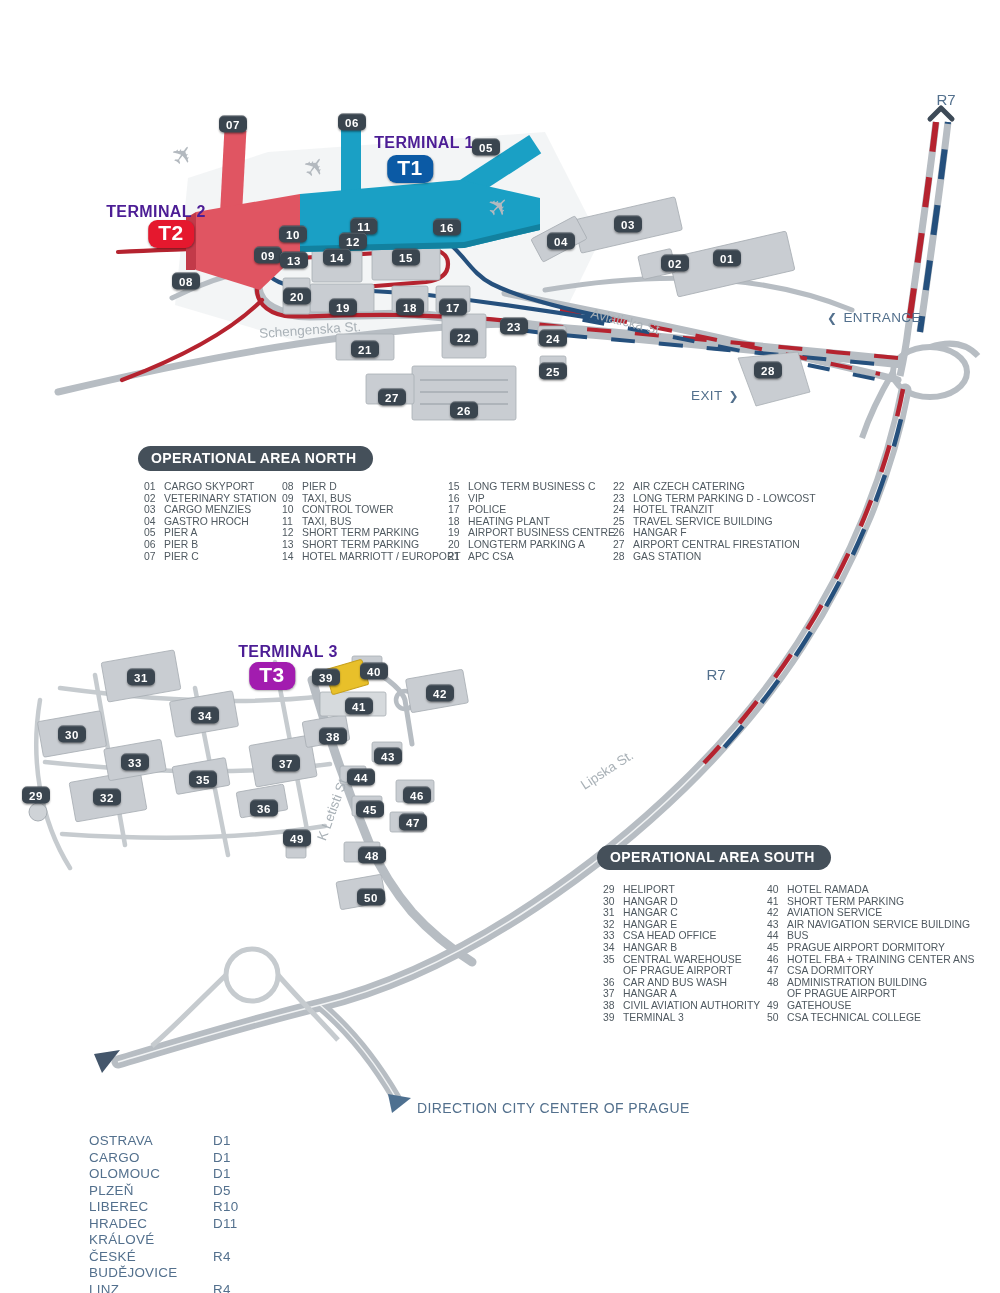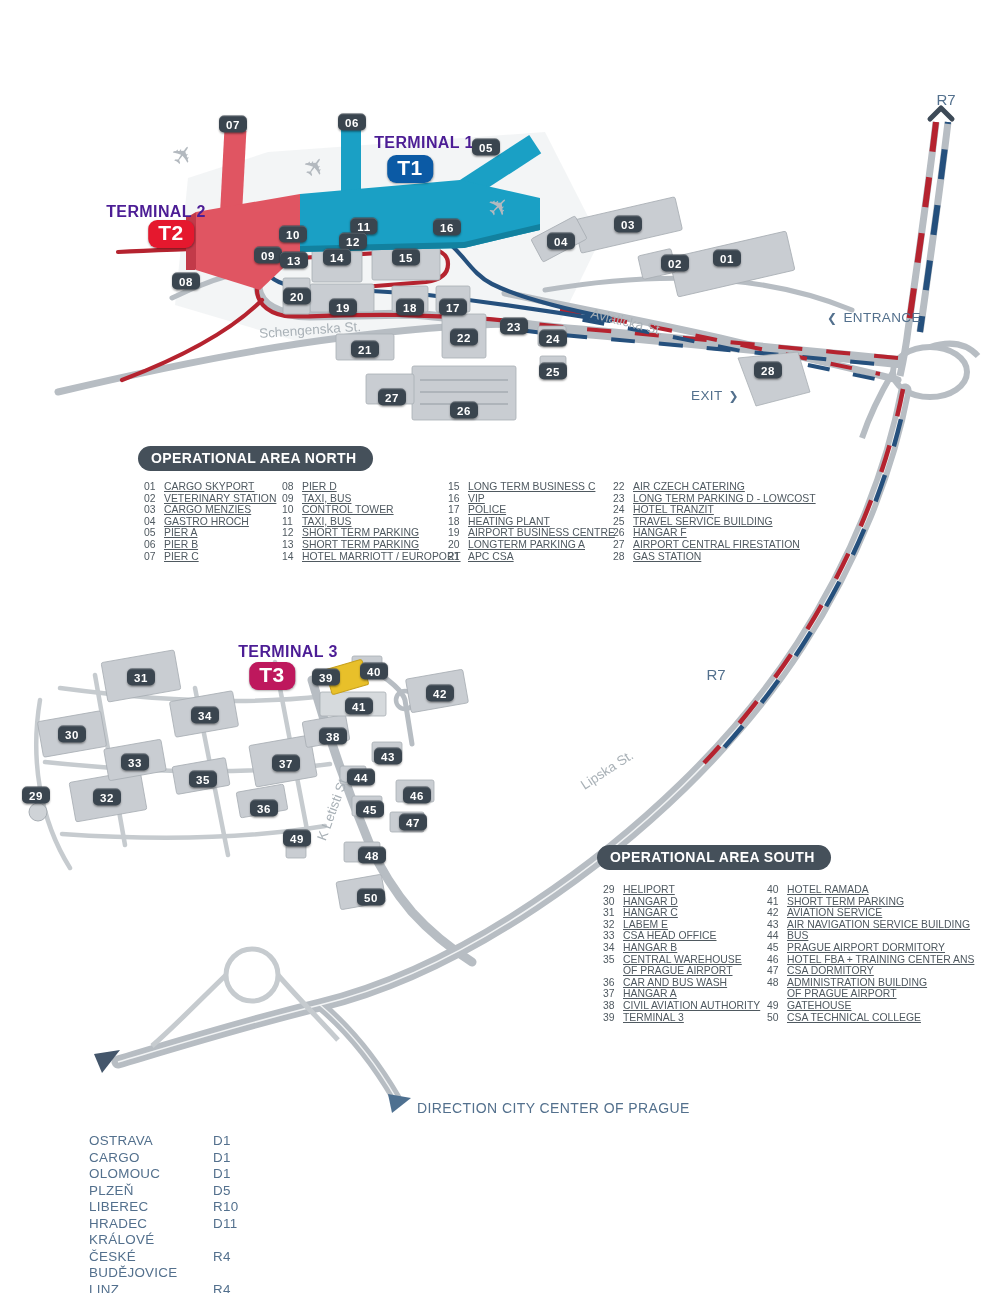--- a/index.html
+++ b/index.html
@@ -36,21 +36,21 @@
     color:var(--txtblue);font-size:15px;}
   #r7-mid{position:absolute;left:716px;top:666px;transform:translateX(-50%);
     color:var(--txtblue);font-size:15px;}
 
   .legend-hdr{position:absolute;background:var(--hdr);color:#fff;font-size:14px;
     font-weight:bold;letter-spacing:.4px;padding:4px 16px 5px 13px;border-radius:13px;
     white-space:nowrap;}
   .lcol{position:absolute;font-size:10.4px;color:var(--txtgray);}
   .lrow{display:flex;gap:5px;line-height:11.6px;}
   .lrow .n{flex:none;width:15px;}
-  .lrow .t{white-space:pre-line;text-decoration:underline;}
+  .lrow .t{white-space:pre-line;}
 
   #city-list{position:absolute;left:45px;top:1133px;color:var(--txtblue);
     font-size:13.4px;line-height:16.5px;letter-spacing:.3px;}
   .crow{display:flex;margin-left:44px;}
   .crow .c{width:124px;}
 </style>
 </head>
 <body>
 
 <svg id="map-canvas" width="1000" height="1293" viewBox="0 0 1000 1293">
@@ -216,21 +216,21 @@
       <div class="street" style="left: 627px; top: 322px; transform: translate(-50%, -50%) rotate(14deg);">Aviaticka St.</div>
       <div class="street" style="left: 607px; top: 770px; transform: translate(-50%, -50%) rotate(-33deg);">Lipska St.</div>
       <div class="street" style="left: 333px; top: 808px; transform: translate(-50%, -50%) rotate(-70deg);">K Letisti St.</div>
     </div>
   <div id="terminal-layer">
       <div class="tlabel" style="left: 424px; top: 143px;">TERMINAL 1</div>
       <div class="tbadge" style="left: 410px; top: 169px; background: rgb(11, 90, 165);">T1</div>
       <div class="tlabel" style="left: 156px; top: 212px;">TERMINAL 2</div>
       <div class="tbadge" style="left: 171px; top: 234px; background: rgb(229, 24, 46);">T2</div>
       <div class="tlabel" style="left: 288px; top: 652px;">TERMINAL 3</div>
-      <div class="tbadge" style="left: 272px; top: 676px; background: #be185d;">T3</div>
+      <div class="tbadge" style="left: 272px; top: 676px; background: #a21caf;">T3</div>
     </div>
 </div>
 
 <div class="layer" id="marker-layer">
     <div class="marker" style="left: 727px; top: 258px;">01</div>
     <div class="marker" style="left: 675px; top: 263px;">02</div>
     <div class="marker" style="left: 628px; top: 224px;">03</div>
     <div class="marker" style="left: 561px; top: 241px;">04</div>
     <div class="marker" style="left: 486px; top: 147px;">05</div>
     <div class="marker" style="left: 352px; top: 122px;">06</div>
@@ -411,21 +411,21 @@
     <div class="lrow">
       <span class="n">30</span>
       <span class="t">HANGAR D</span>
     </div>
     <div class="lrow">
       <span class="n">31</span>
       <span class="t">HANGAR C</span>
     </div>
     <div class="lrow">
       <span class="n">32</span>
-      <span class="t">LABEM E</span>
+      <span class="t">HANGAR E</span>
     </div>
     <div class="lrow">
       <span class="n">33</span>
       <span class="t">CSA HEAD OFFICE</span>
     </div>
     <div class="lrow">
       <span class="n">34</span>
       <span class="t">HANGAR B</span>
     </div>
     <div class="lrow">

